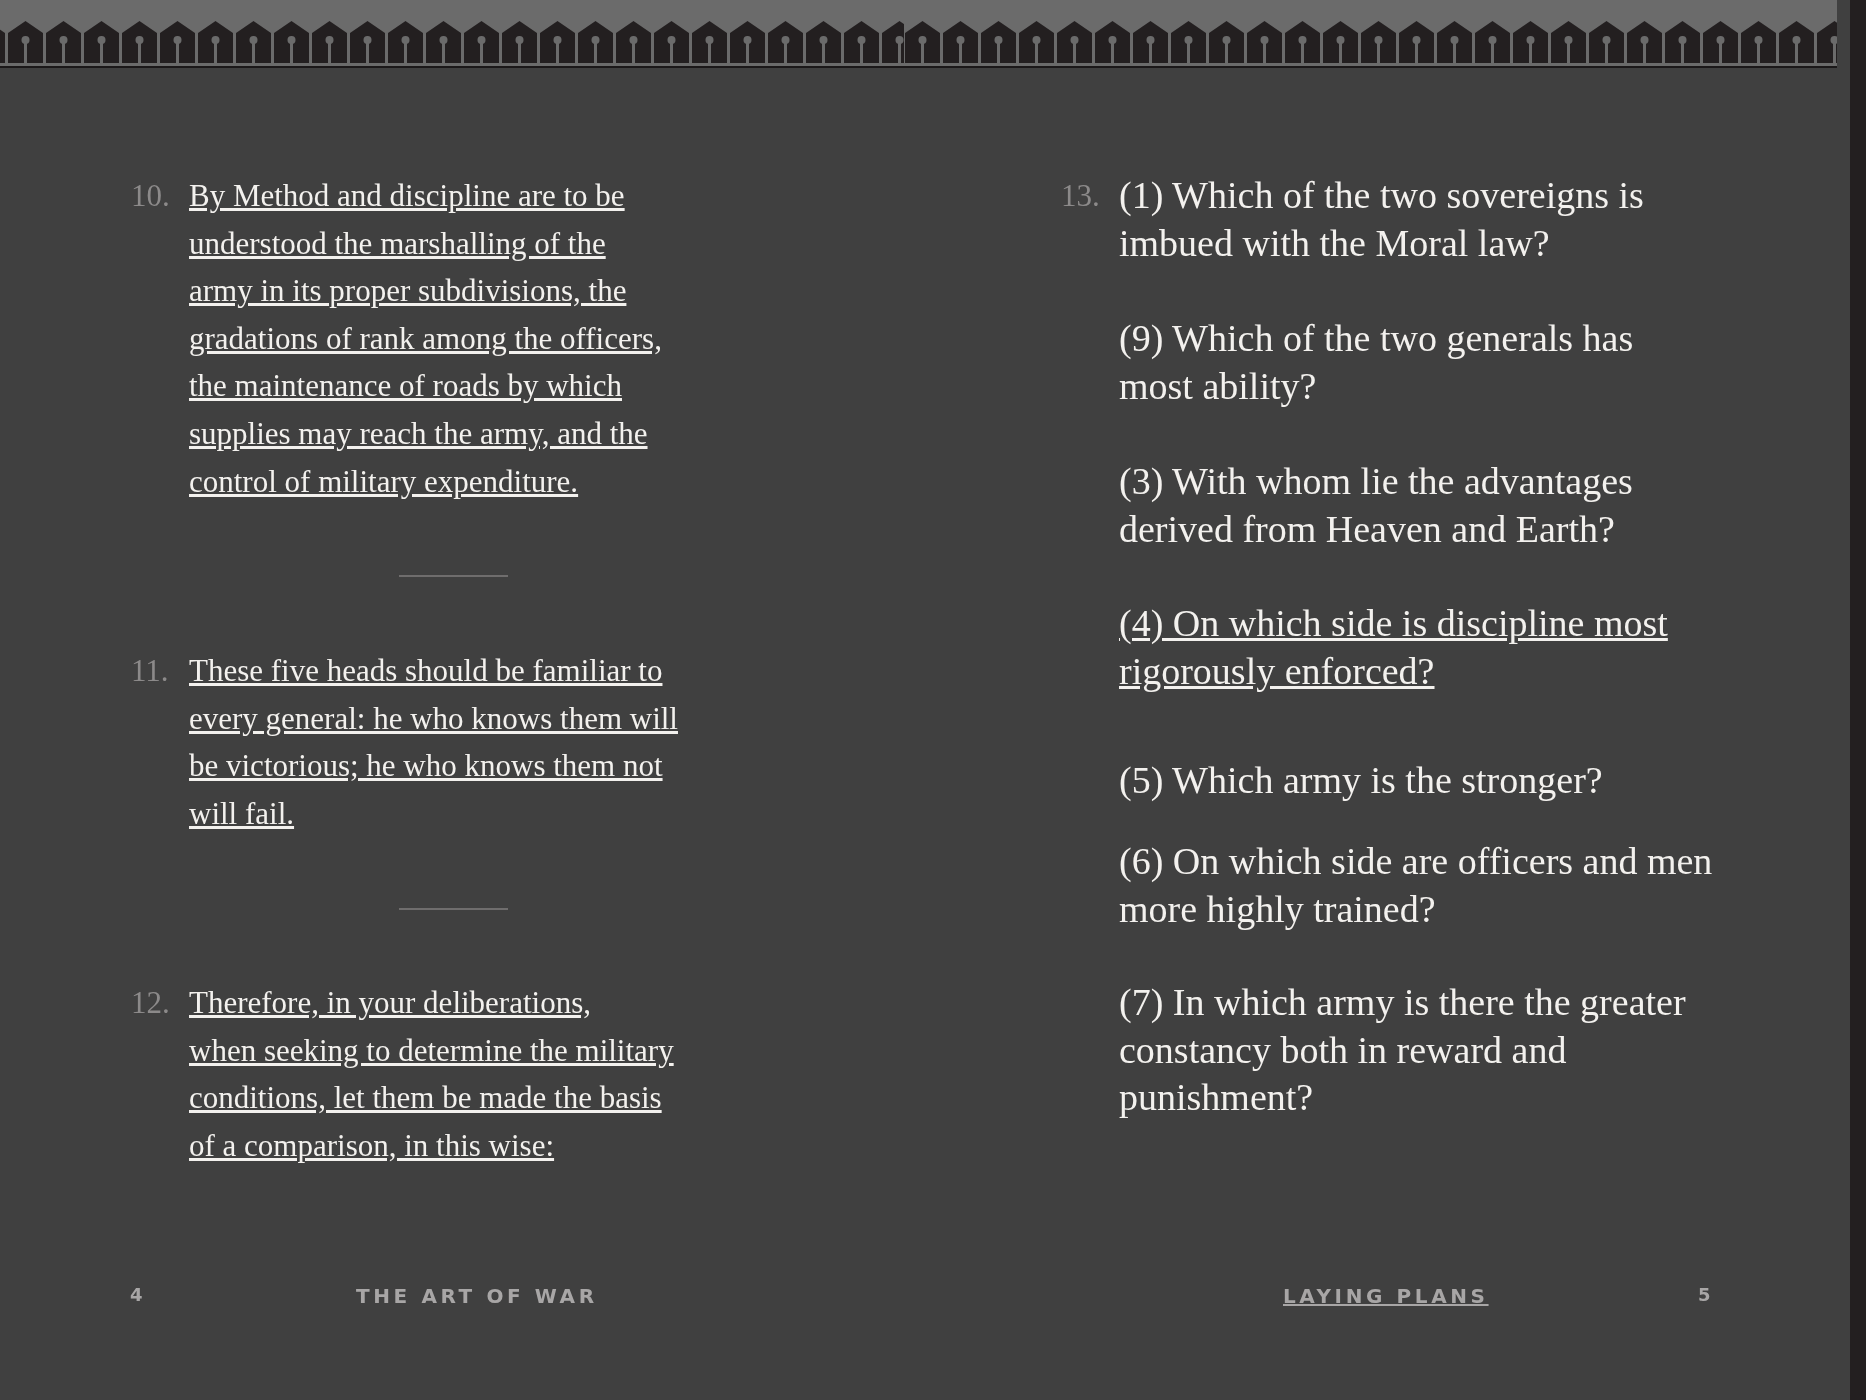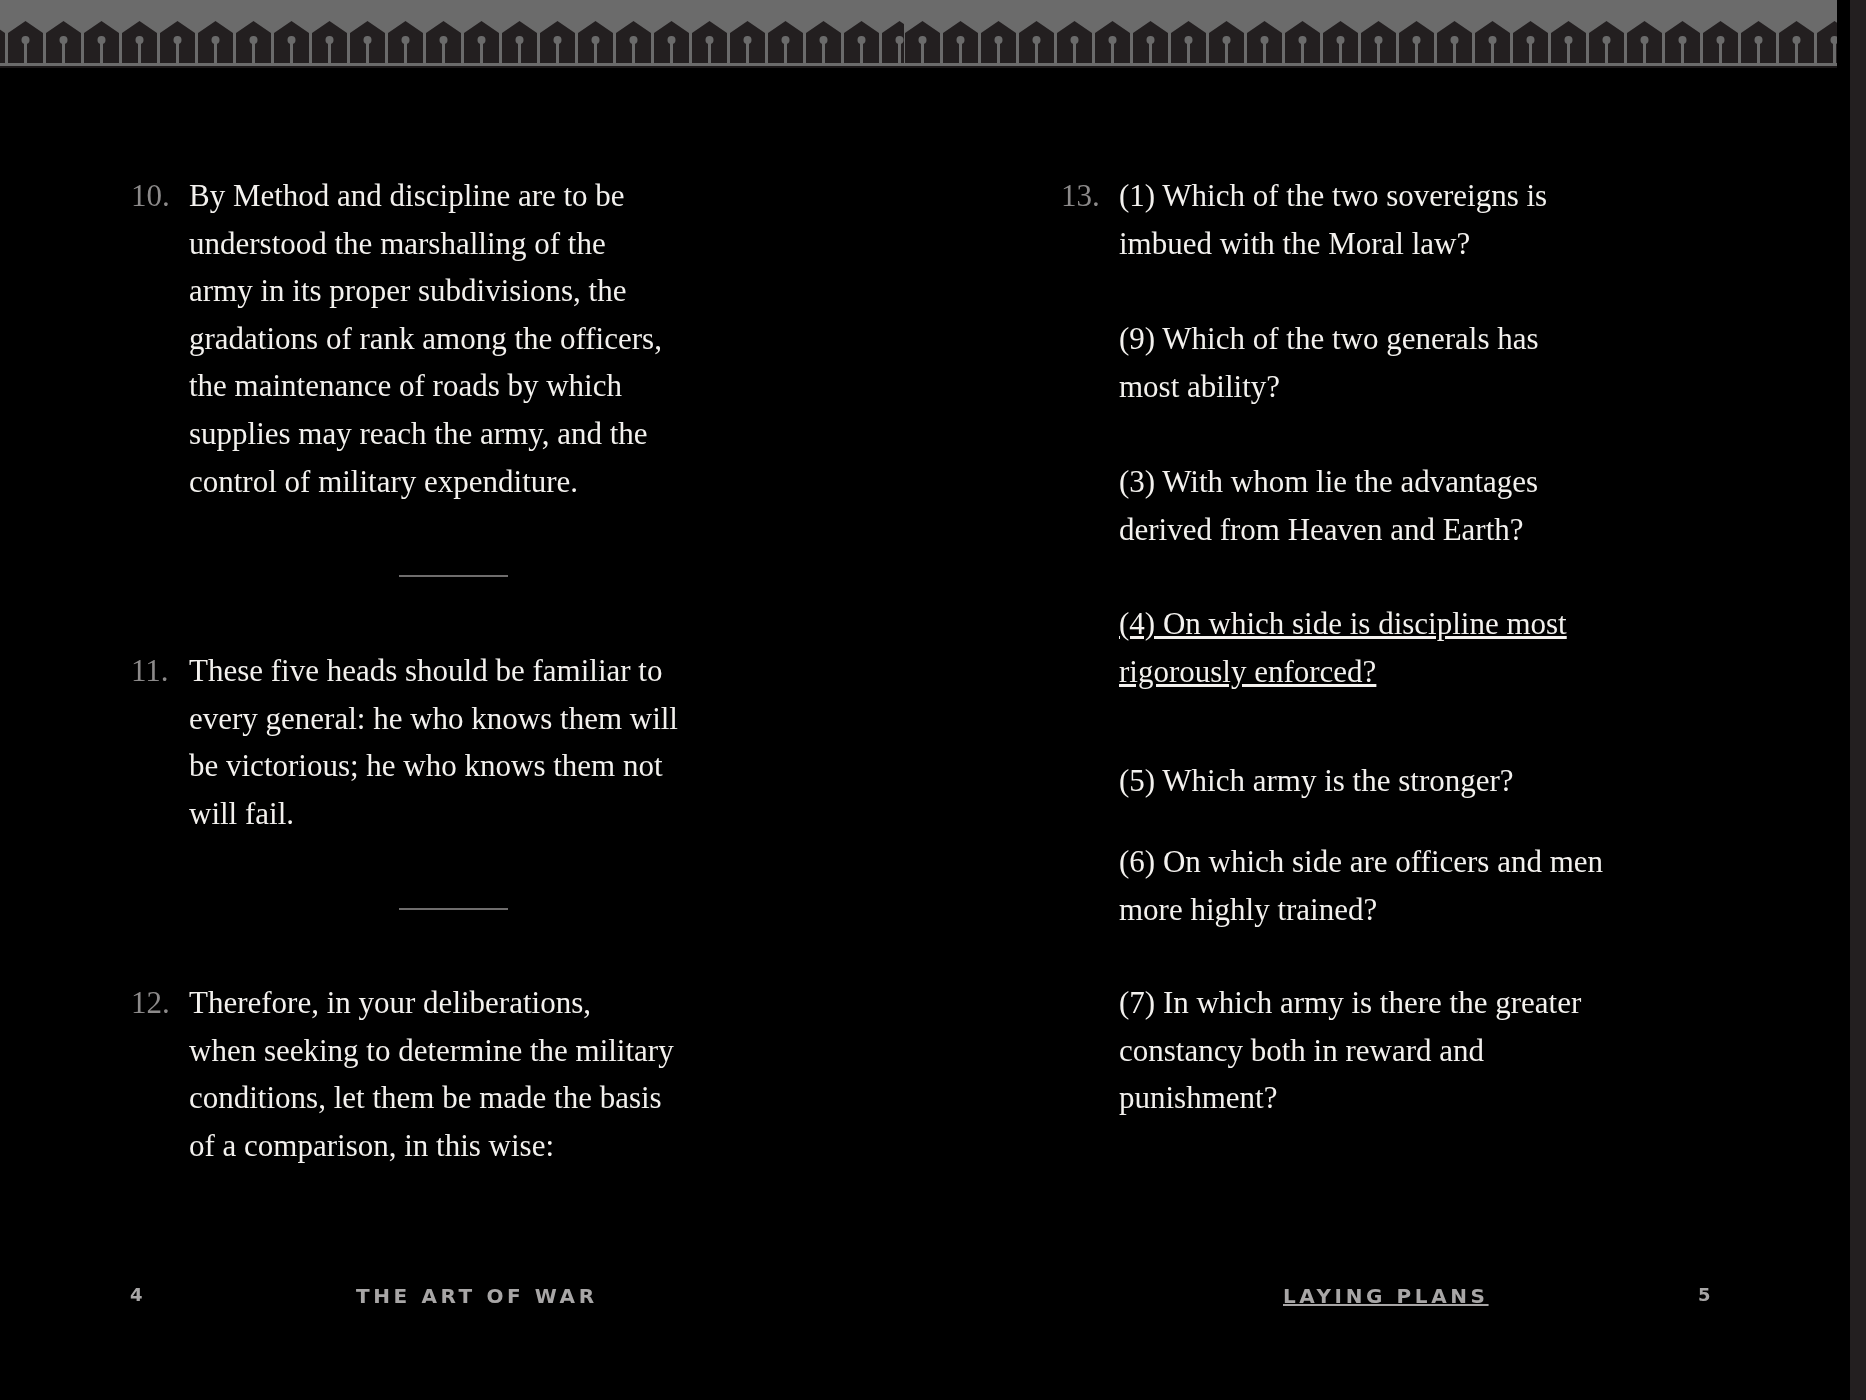--- a/index.html
+++ b/index.html
@@ -2,37 +2,37 @@
 <html><head>
 <meta charset="utf-8">
 <style>
   html, body { margin:0; padding:0; }
   body {
     width:1866px; height:1400px; overflow:hidden;
     background:#231f20;
     position:relative;
     font-family:"Liberation Serif", "DejaVu Serif", serif;
   }
-  .page { position:absolute; top:0; height:1400px; background:#000000; overflow:hidden; }
+  .page { position:absolute; top:0; height:1400px; background:#404040; overflow:hidden; }
   .page.left { left:0; width:931px; }
   .page.right { left:904px; width:946px; }
   .gutter { position:absolute; left:931px; top:0; width:2px; height:1400px; background:#f4f4f4; }
 
   .header-band { position:absolute; left:0; top:0; width:100%; height:68px; }
   .header-band svg { display:block; }
 
   .para { position:absolute; color:#f3f1ee; font-size:31px; line-height:47.6px; }
   .para .num {
     position:absolute; left:0; top:0; color:#8c8a8a; font-size:31px;
   }
-  .para .body { position:absolute; left:58px; top:0; white-space:pre-line; width:560px; }
+  .para .body { position:absolute; left:58px; top:0; white-space:pre-line; width:560px;text-decoration:underline; }
 
   .rule { position:absolute; height:2px; background:#6f6d6d; }
 
-  .q { position:absolute; color:#f3f1ee; font-size:31px; line-height:47.6px; white-space:pre-line; width:620px; }
+  .q { position:absolute; color:#f3f1ee; font-size:38px; line-height:47.6px; white-space:pre-line; width:620px; }
 
   .footer {
     position:absolute; top:1284px; color:#a8a6a6;
     font-family:"DejaVu Sans", "Liberation Sans", sans-serif;
     font-size:20px; font-weight:bold; letter-spacing:3.6px;
   }
   .footer.folio { letter-spacing:0; font-size:18px; }
 </style>
 </head>
 <body>

